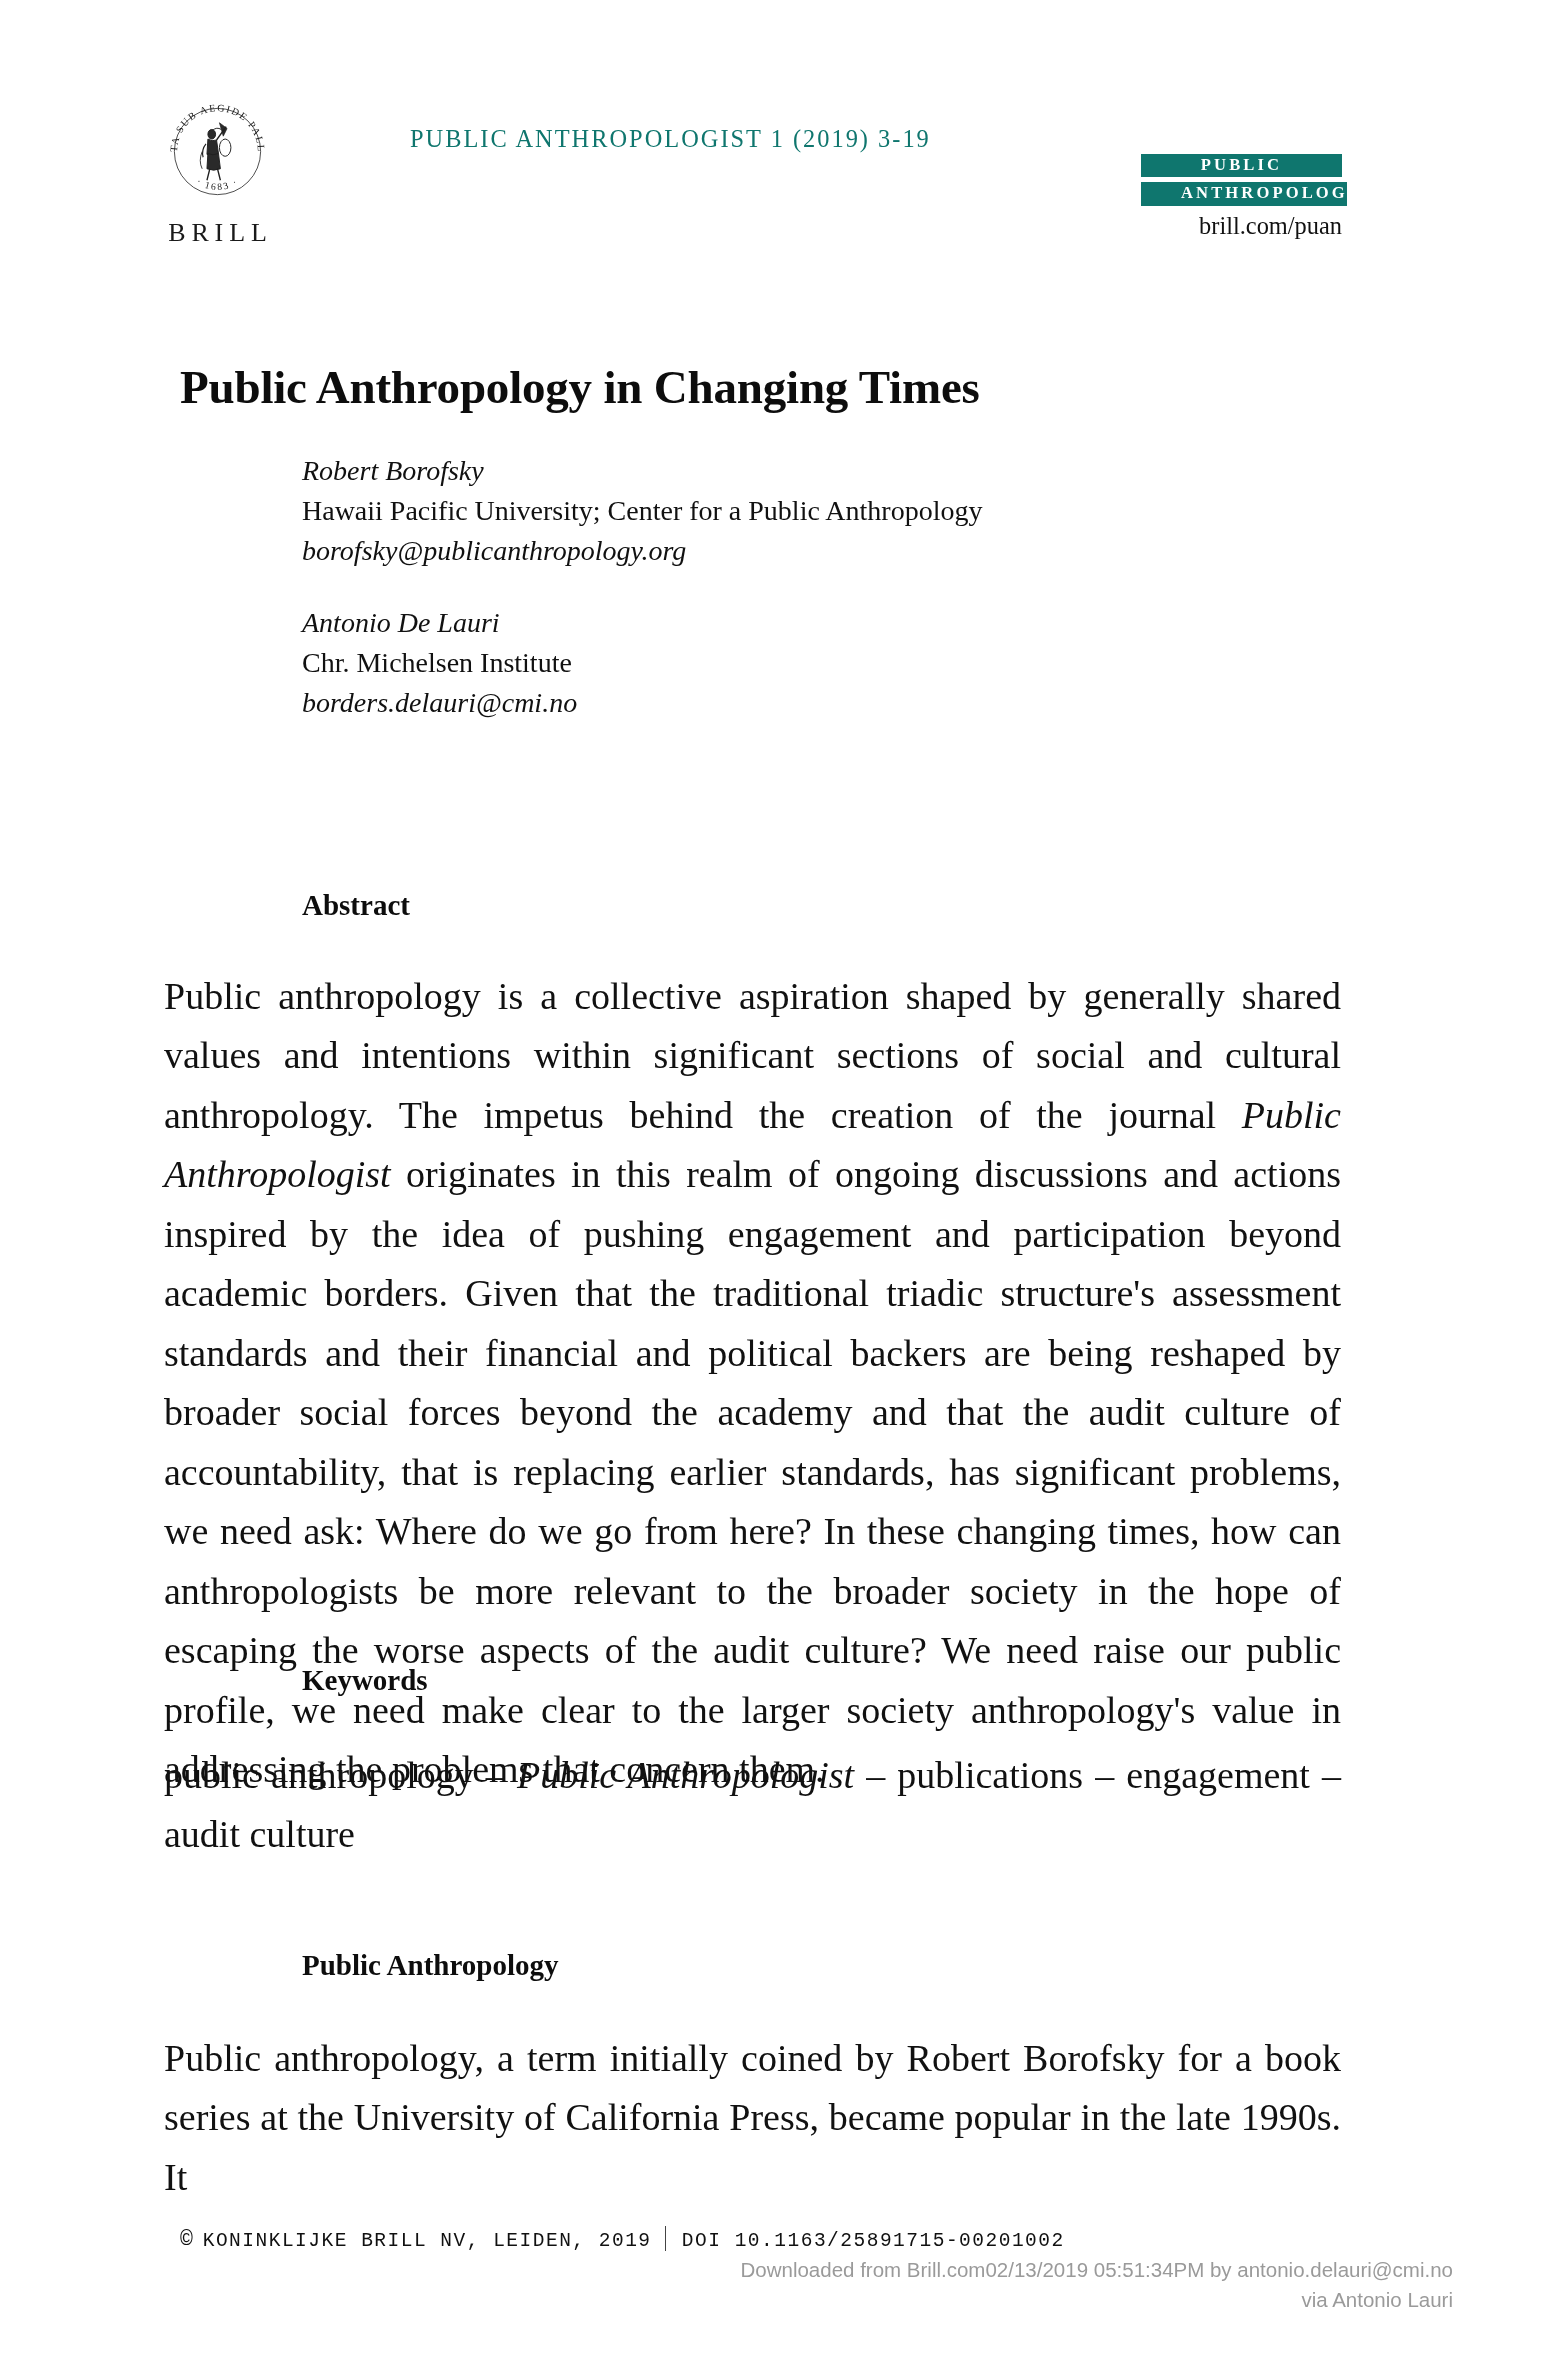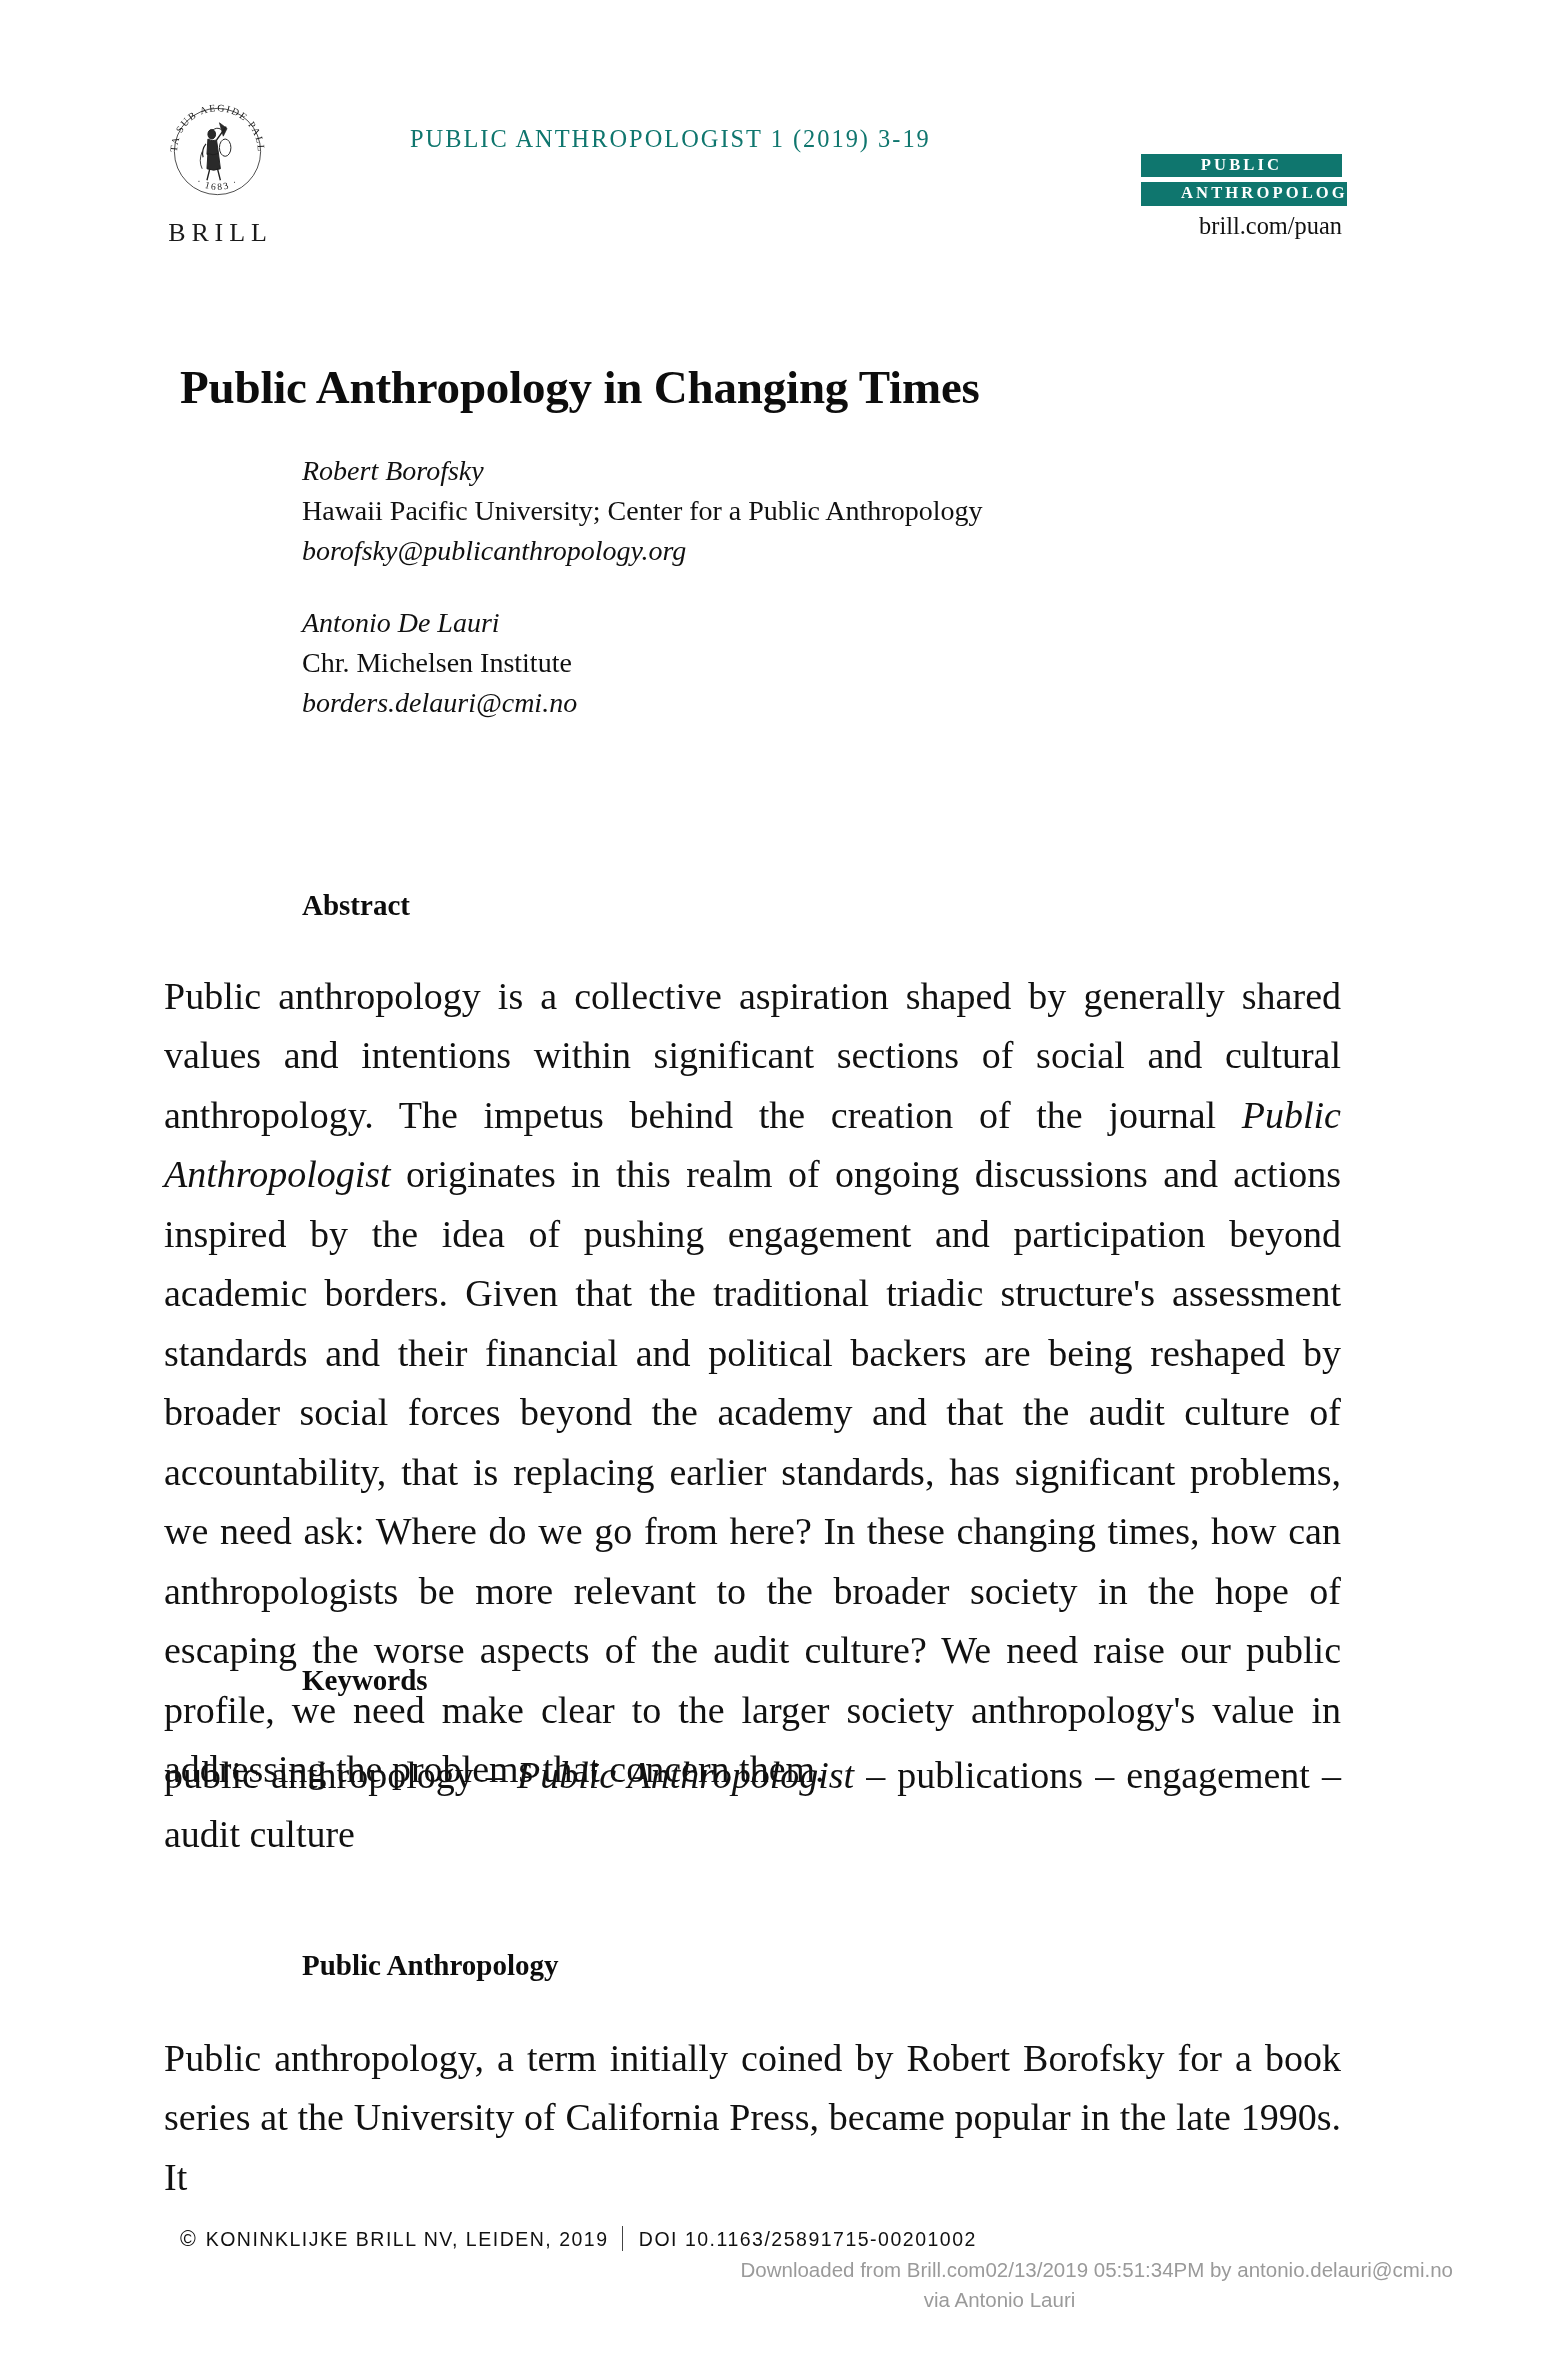--- a/index.html
+++ b/index.html
@@ -160,21 +160,21 @@
   #section1-body    { top: 2029px; }
 
   
   .footer-rule-area {
     position: absolute;
     left: 180px;
     top: 2226px;
     width: 1180px;
   }
   .footer-line {
-    font-family: Liberation Sans, sans-serif;
+    font-family: Liberation Mono, monospace;
     font-size: 19.5px;
     letter-spacing: 1.5px;
     color: #111;
     white-space: nowrap;
   }
   .footer-copy-symbol {
     font-size: 21.5px;
     letter-spacing: 0;
     margin-right: 9.8px;
   }
@@ -191,21 +191,21 @@
     position: absolute;
     left: 546px;
     top: 2255px;
     width: 907px;
     font-family: "Liberation Sans", "DejaVu Sans", sans-serif;
     font-size: 20.5px;
     line-height: 1.45;
     color: #9a9a9a;
   }
   .download-watermark .line1 { text-align: right; }
-  .download-watermark .line2 { text-align: center; }
+  .download-watermark .line2 { text-align: right; }
 </style>
 </head>
 <body>
 
 <div class="page">
 
   <div class="masthead">
 
     <div class="brill-logo">
       <svg class="brill-seal" viewBox="0 0 120 120">

